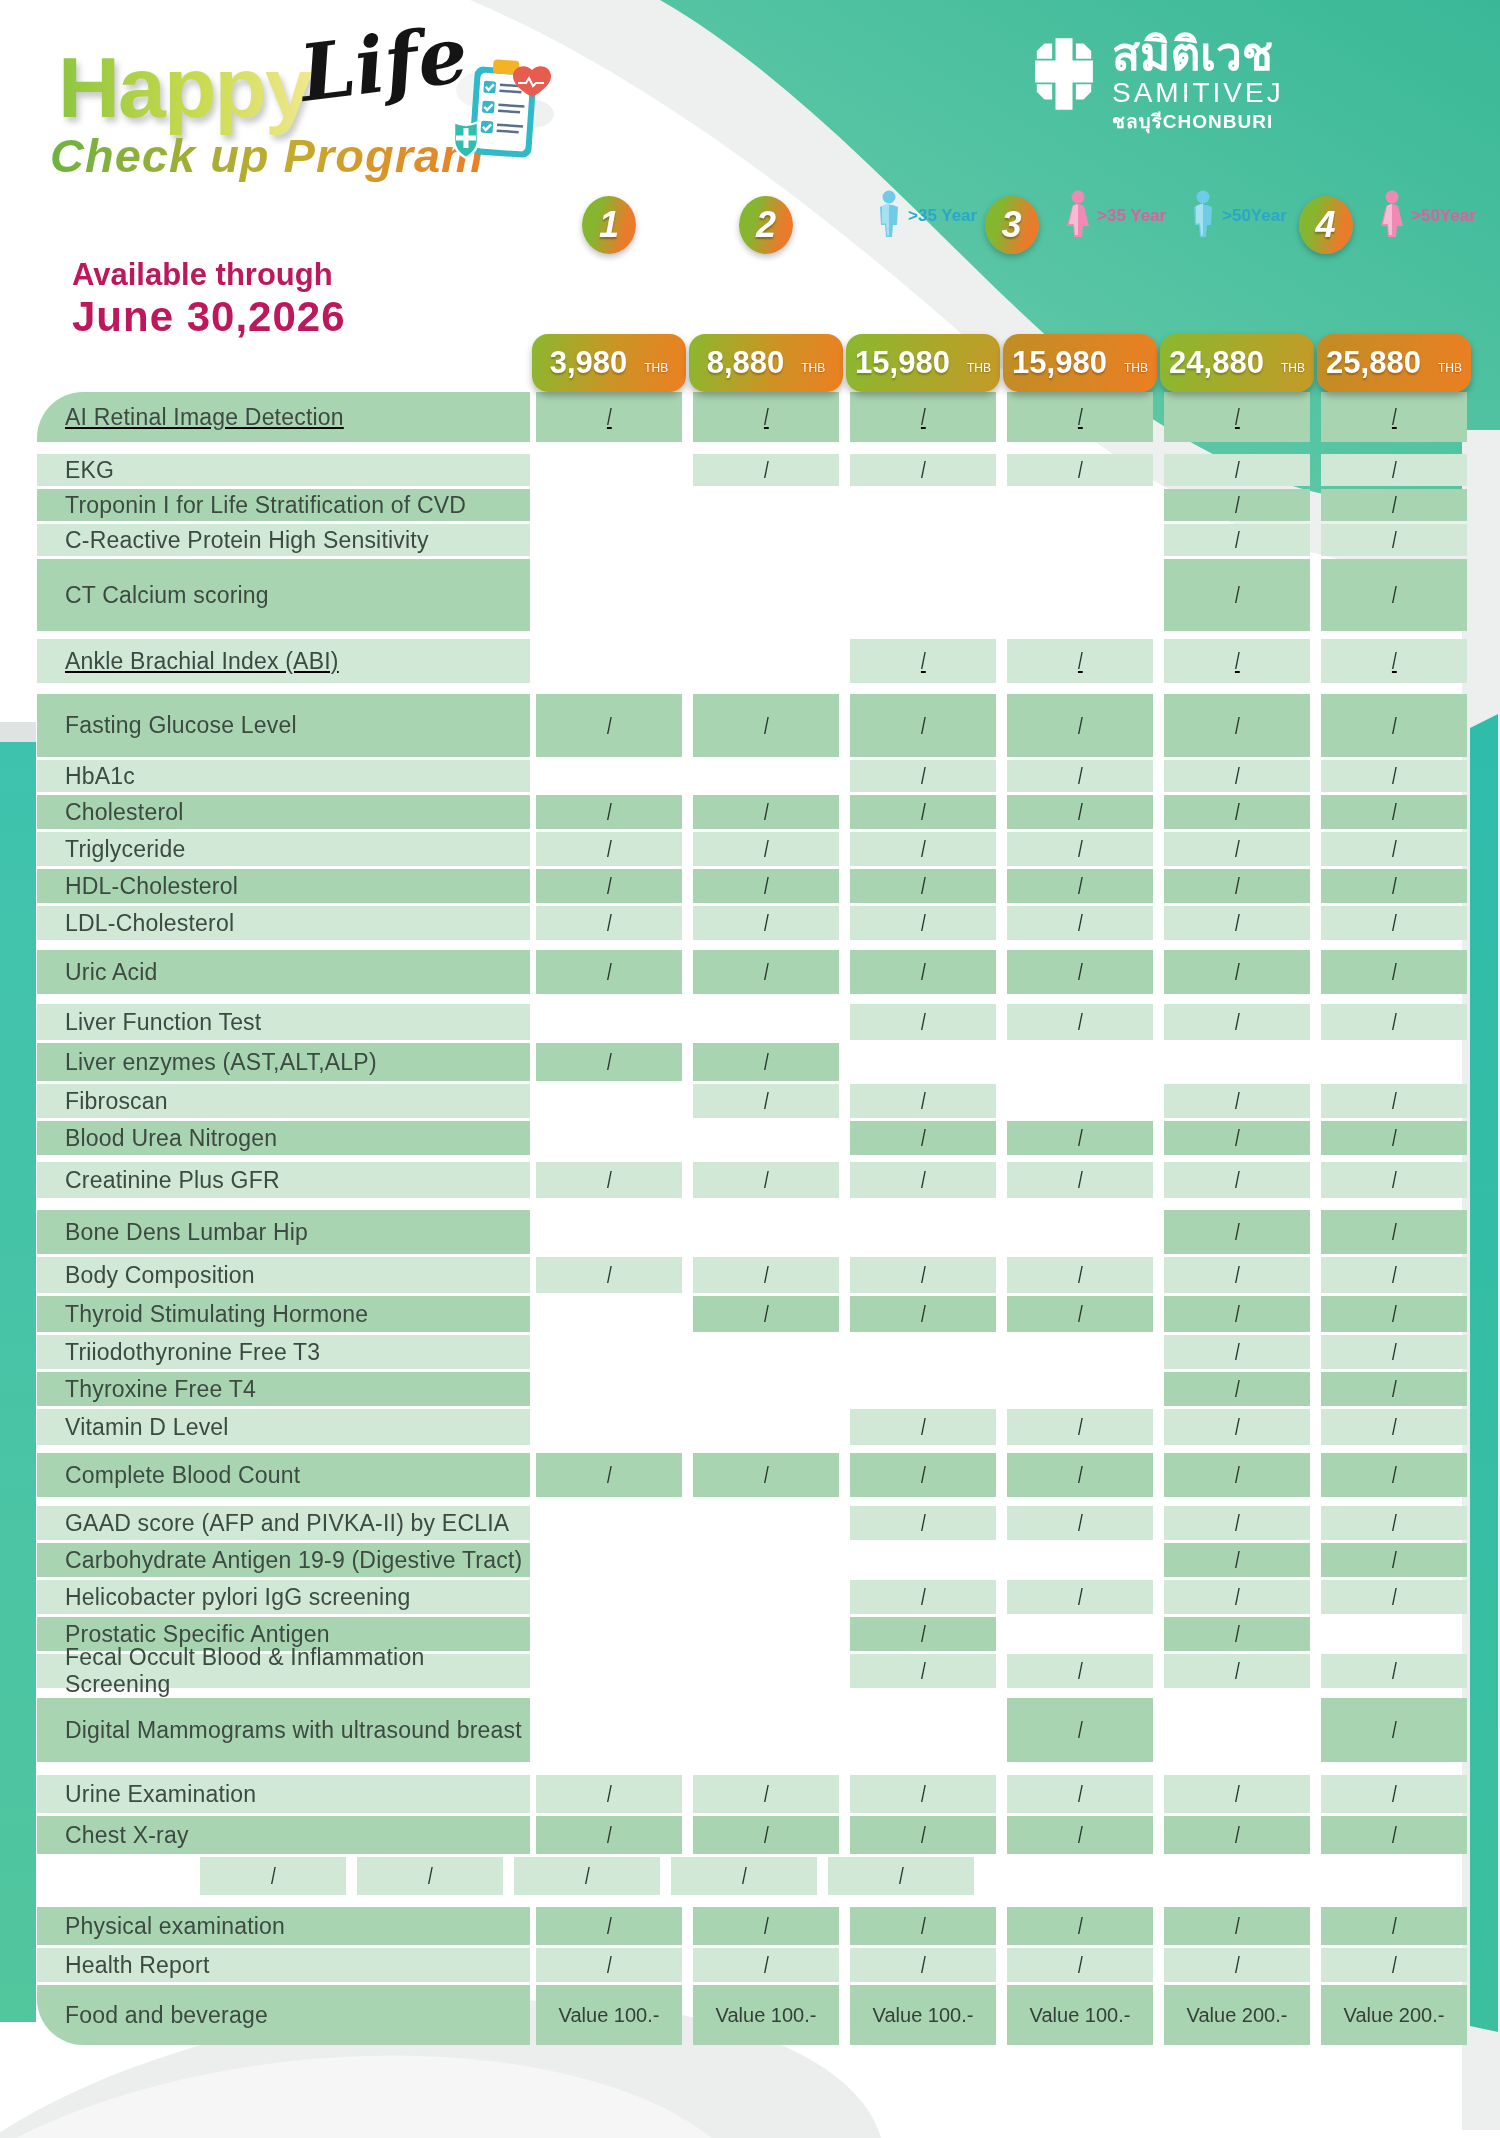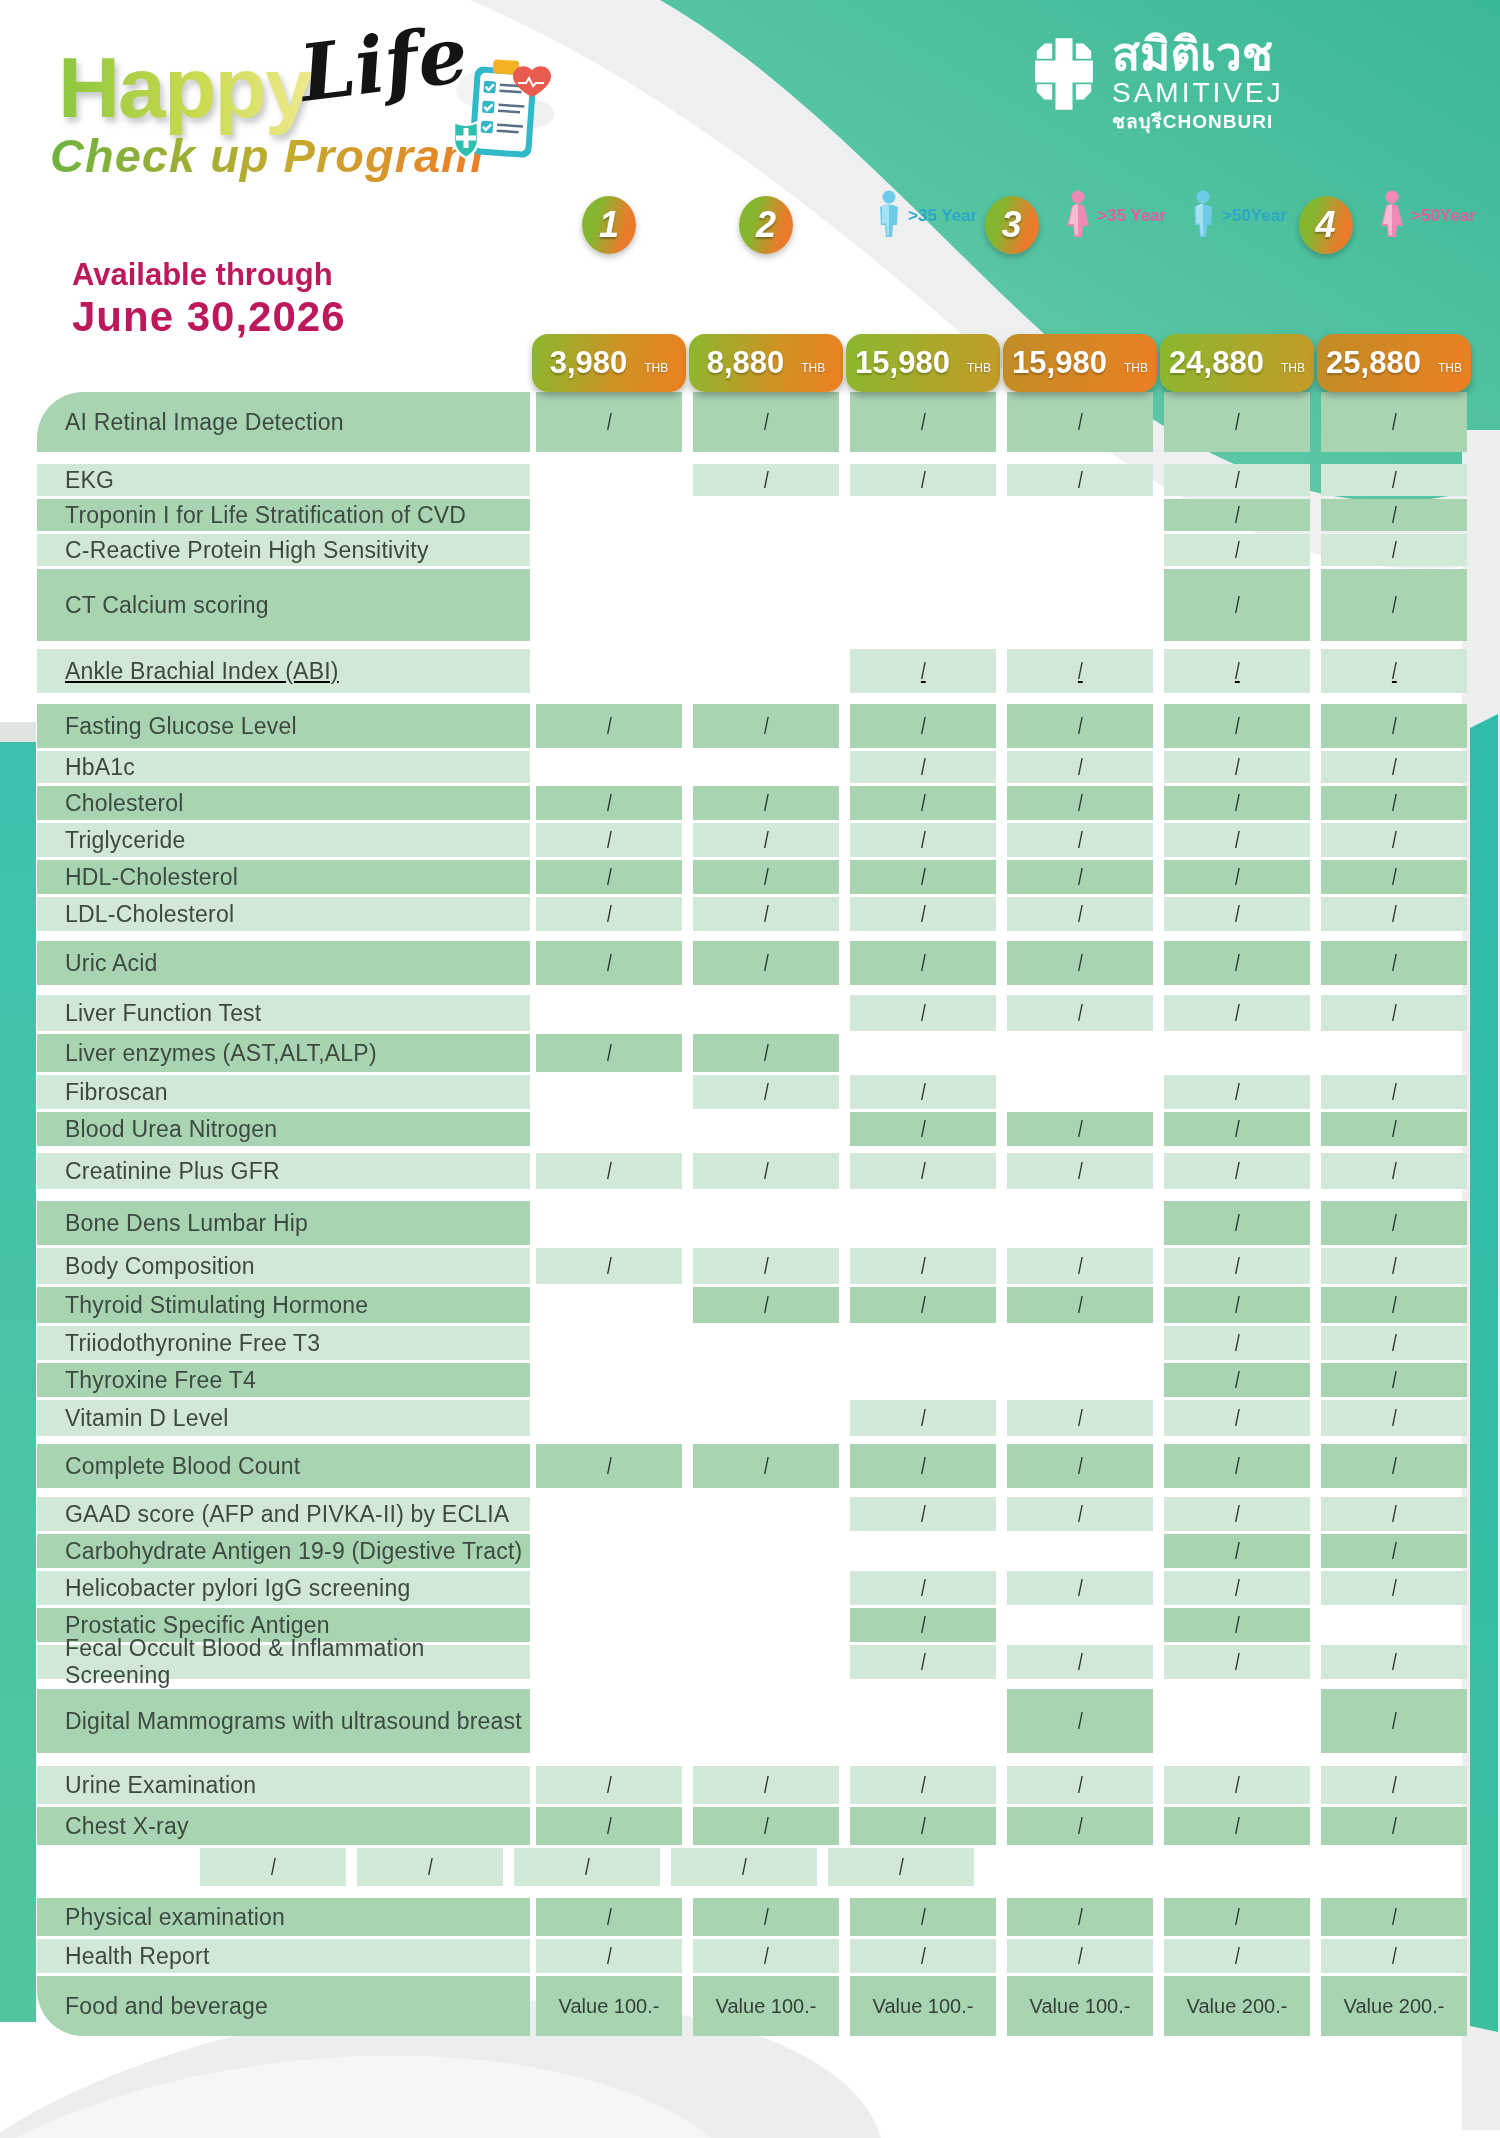--- a/index.html
+++ b/index.html
@@ -217,21 +217,21 @@
         <span><svg width="30" height="48" viewBox="0 0 30 48">
             <circle cx="15" cy="7" r="6.5" fill="#f08ab4"></circle>
             <path d="M9 16 q6,-4 12,0 l5,20 h-6 l-1,11 h-8 l-1,-11 h-6 z" fill="#f08ab4"></path>
             <path d="M10 16 q3,-2 5,-2 v31 h-3 l-1,-11 h-5 z" fill="#f7bcd4"></path>
           </svg></span>
         <span class="lbl">&gt;50Year</span>
       </div>
     </div>
 
   <div class="table" id="table-rows">
-      <div class="trow first" style="height: 60px; margin-bottom: 12px;">
+      <div class="trow first" style="height: 50px; margin-bottom: 12px; text-decoration: underline;">
         <div class="name-cell shade-dark">AI Retinal Image Detection</div>
         <div class="cell first shade-dark">
           <span class="slash">/</span>
         </div>
         <div class="cell shade-dark">
           <span class="slash">/</span>
         </div>
         <div class="cell shade-dark">
           <span class="slash">/</span>
         </div>
@@ -313,21 +313,21 @@
         <div class="cell shade-light">
           <span class="slash">/</span>
         </div>
         <div class="cell shade-light">
           <span class="slash">/</span>
         </div>
         <div class="cell shade-light">
           <span class="slash">/</span>
         </div>
       </div>
-      <div class="trow" style="height: 44px; margin-bottom: 3px; margin-top: 11px;">
+      <div class="trow" style="height: 63px; margin-bottom: 3px; margin-top: 11px;">
         <div class="name-cell shade-dark">Fasting Glucose Level</div>
         <div class="cell first shade-dark">
           <span class="slash">/</span>
         </div>
         <div class="cell shade-dark">
           <span class="slash">/</span>
         </div>
         <div class="cell shade-dark">
           <span class="slash">/</span>
         </div>

